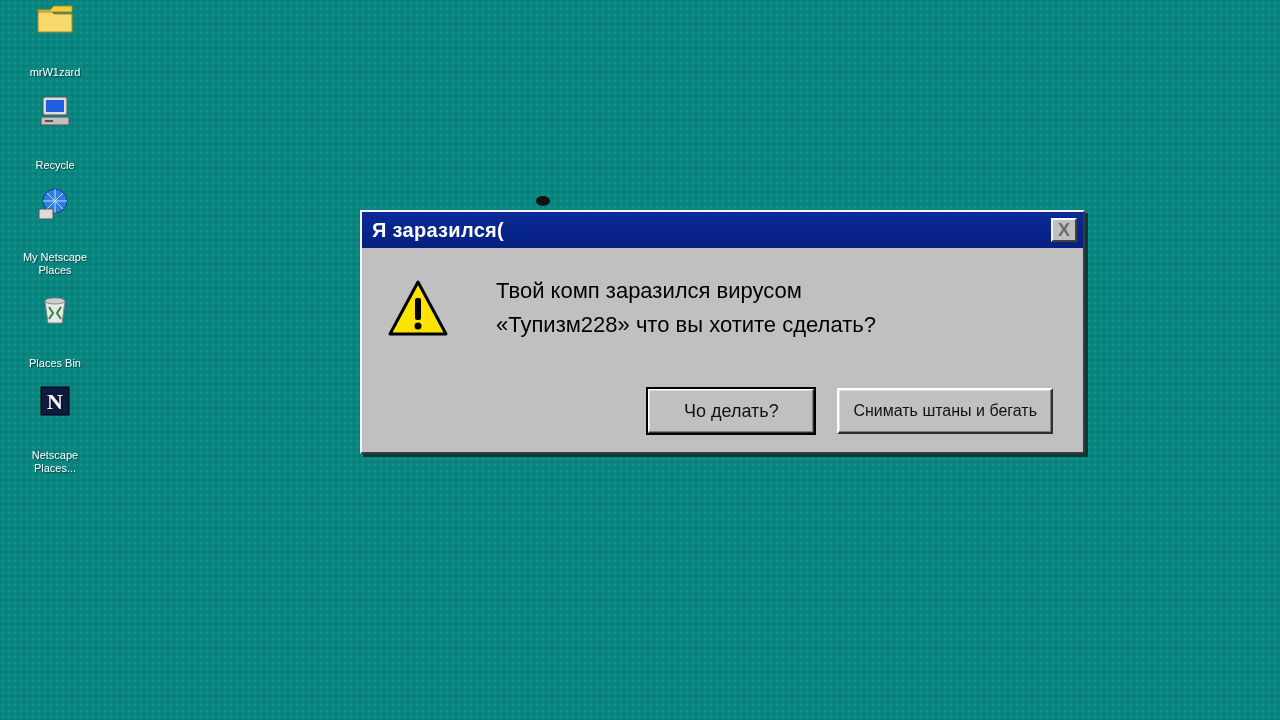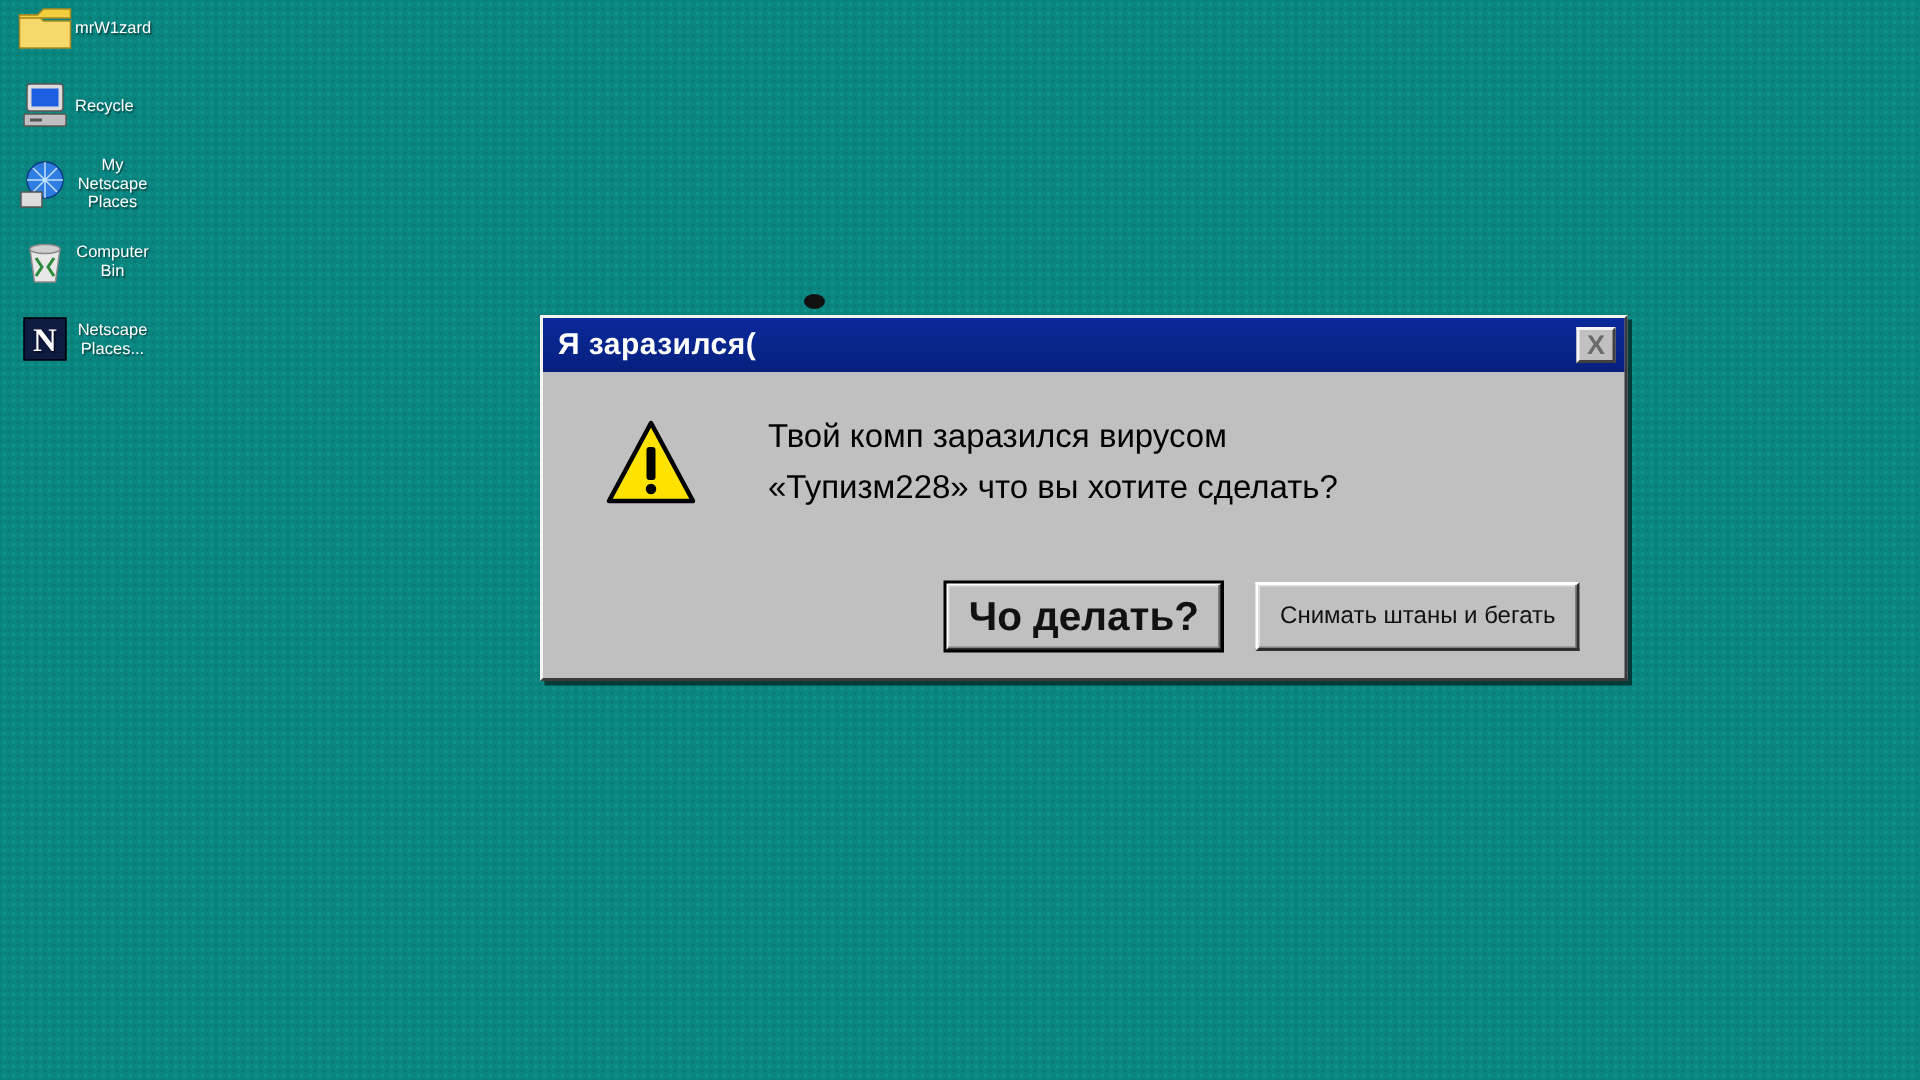--- a/index.html
+++ b/index.html
@@ -21,27 +21,28 @@
     position: absolute;
     left: 10px;
     top: 0px;
     width: 90px;
     display: flex;
     flex-direction: column;
     gap: 14px;
   }
   .desktop-icon {
     display: flex;
-    flex-direction: row;
+    flex-direction: column;
     align-items: center;
     color: #ffffff;
     font-size: 11px;
     text-align: center;
     cursor: pointer;
     text-shadow: 1px 1px 1px rgba(0,0,0,.5);
+    gap: 28px;
   }
   .desktop-icon .glyph {
     width: 40px;
     height: 36px;
     display: flex;
     align-items: center;
     justify-content: center;
     margin-bottom: 2px;
   }
   .desktop-icon .label { line-height: 1.15; max-width: 84px; }
@@ -81,21 +82,21 @@
     display: flex;
     align-items: center;
     justify-content: center;
     cursor: pointer;
     color: #6a6a6a;
     font-weight: bold;
     font-size: 18px;
     font-family: Arial, sans-serif;
   }
   .dialog-body {
-    padding: 26px 26px 18px 40px;
+    padding: 26px 26px 18px 24px;
     border-radius: 25px;
   }
   .msg-row {
     display: flex;
     align-items: flex-start;
     gap: 46px;
   }
   .warn-icon { width: 64px; height: 64px; margin-top: 4px; }
   .msg-text {
     font-family: Arial, Helvetica, sans-serif;
@@ -123,24 +124,23 @@
     align-items: center;
     justify-content: center;
     font-family: Arial, sans-serif;
     color: #111;
     cursor: pointer;
     padding: 0 14px;
   }
   .win-btn.primary {
     outline: 2px solid #000;
     outline-offset: -1px;
-    font-size: 27px;
-    font-weight: 700;
+    font-size: 18px;
+    font-weight: 400;
     min-width: 168px;
-    justify-content: flex-end;
   }
   .win-btn.secondary {
     font-size: 16px;
     min-width: 168px;
   }
 
   .artifact {
     position: absolute;
     left: 536px;
     top: 196px;
@@ -189,21 +189,21 @@
   </div>
 
   <div class="desktop-icon">
     <div class="glyph">
       <svg viewBox="0 0 40 36" width="40" height="36">
         <path d="M10 10h20l-3 22H13z" fill="#e8e8e8" stroke="#888"></path>
         <ellipse cx="20" cy="10" rx="10" ry="3" fill="#cfcfcf" stroke="#888"></ellipse>
         <path d="M14 16l4 6-4 6M26 16l-4 6 4 6" stroke="#2a8a3a" stroke-width="2" fill="none"></path>
       </svg>
     </div>
-    <div class="label">Computer Bin</div>
+    <div class="label">Places Bin</div>
   </div>
 
   <div class="desktop-icon">
     <div class="glyph">
       <svg viewBox="0 0 40 36" width="40" height="36">
         <rect x="6" y="4" width="28" height="28" fill="#0e1a40" stroke="#000"></rect>
         <text x="20" y="26" text-anchor="middle" font-family="Georgia,serif" font-size="22" font-weight="bold" fill="#ffffff">N</text>
       </svg>
     </div>
     <div class="label">Netscape Places...</div>

